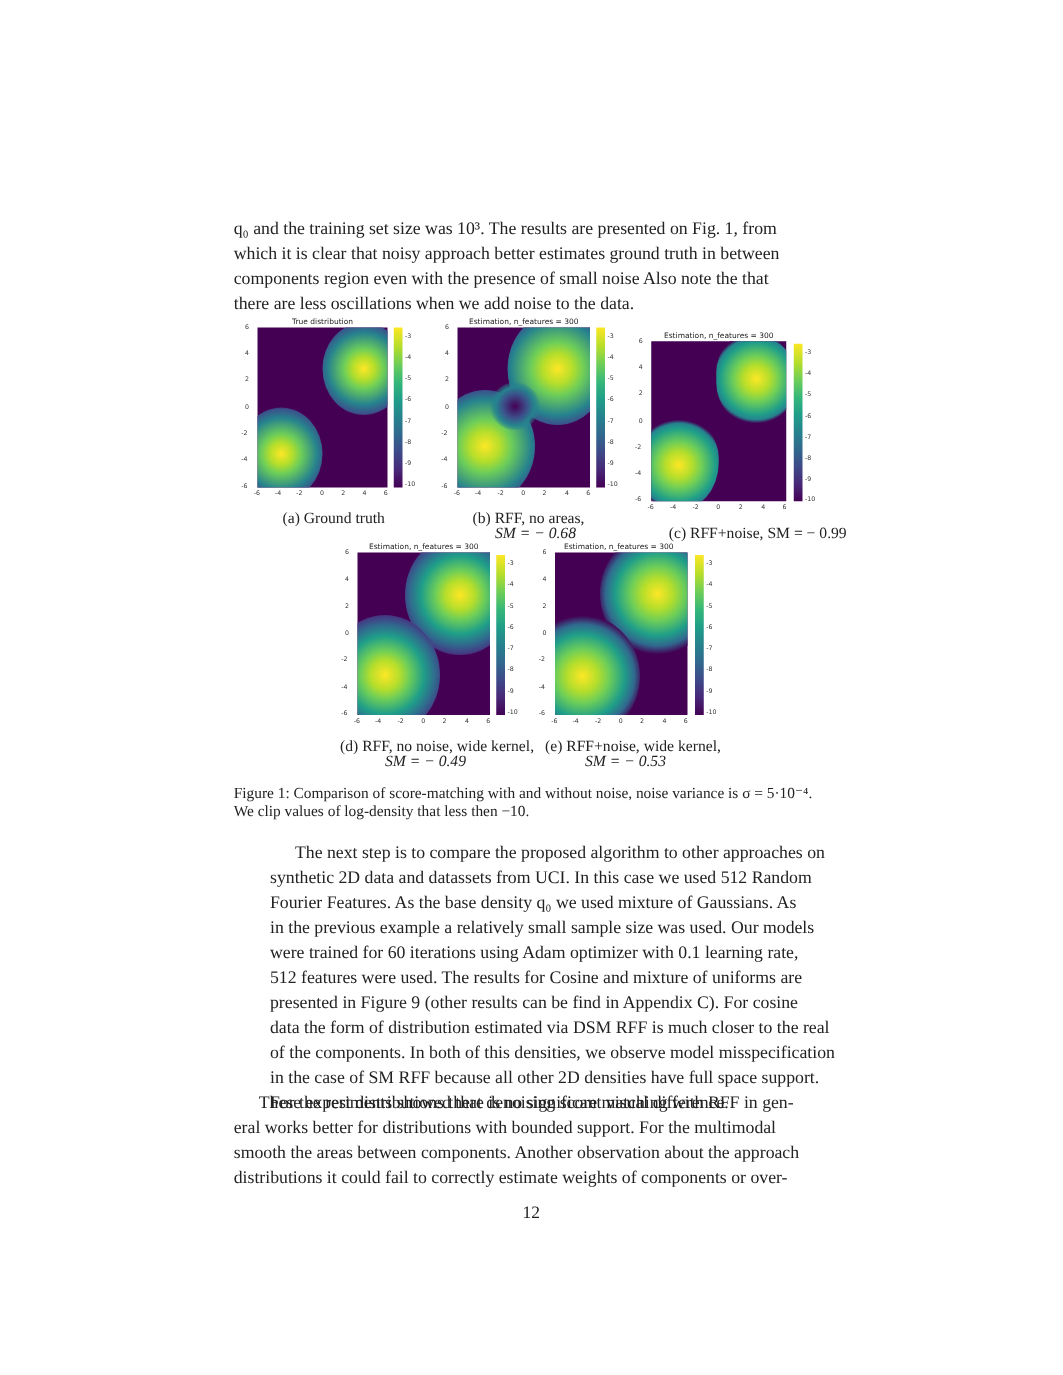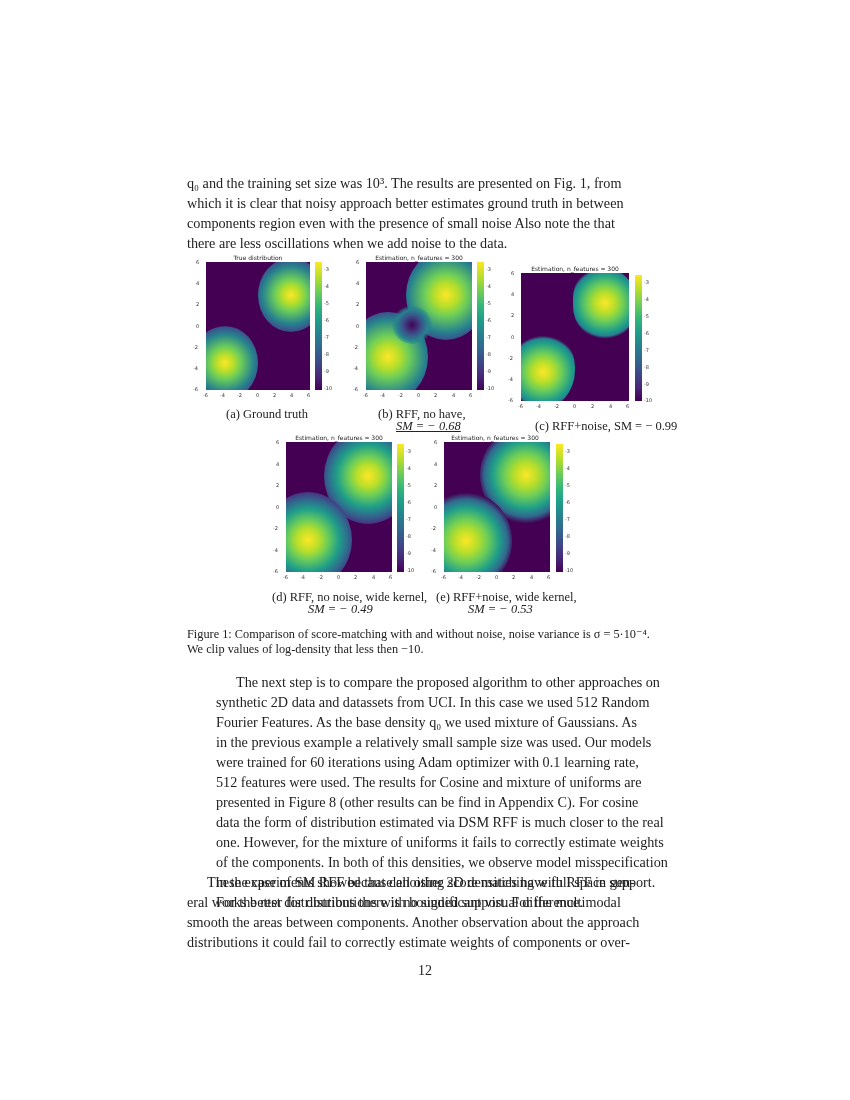--- a/index.html
+++ b/index.html
@@ -82,22 +82,22 @@
   <div class="xtick" style="left:117px;top:138px;">6</div>
   <div class="cbar" style="left:125px;top:8px;width:7px;height:128px;"></div>
   <div class="ctick" style="left:134px;top:12px;">-3</div>
   <div class="ctick" style="left:134px;top:29px;">-4</div>
   <div class="ctick" style="left:134px;top:46px;">-5</div>
   <div class="ctick" style="left:134px;top:63px;">-6</div>
   <div class="ctick" style="left:134px;top:80px;">-7</div>
   <div class="ctick" style="left:134px;top:97px;">-8</div>
   <div class="ctick" style="left:134px;top:114px;">-9</div>
   <div class="ctick" style="left:134px;top:131px;">-10</div>
-  <div class="caption" style="left:26px;top:154px;">(b) RFF, no have,</div>
-  <div class="caption" style="left:44px;top:166px;font-style:italic;text-decoration:underline;">SM  =  − 0.68</div>
+  <div class="caption" style="left:26px;top:154px;">(b) RFF, no areas,</div>
+  <div class="caption" style="left:44px;top:166px;font-style:italic;">SM  =  − 0.68</div>
 </div>
 
 <div class="fig" style="left:507px;top:265px;width:160px;height:170px;">
   <div class="plot-title" style="left:14px;width:108px;top:0;">Estimation, n_features = 300</div>
   <div class="plot-area" style="left:14px;top:8px;width:108px;height:128px;">
     <div class="blob" style="left:52px;top:-6px;width:64px;height:72px;border-radius:45% 55% 50% 48%;background:radial-gradient(circle,#fde725 0%,#b5de2b 22%,#6ece58 38%,#1f9e89 60%,#26828e 68%,#440154 74%);"></div>
     <div class="blob" style="left:-10px;top:62px;width:64px;height:74px;border-radius:50% 45% 55% 50%;background:radial-gradient(circle,#fde725 0%,#b5de2b 22%,#6ece58 38%,#1f9e89 60%,#26828e 68%,#440154 74%);"></div>
   </div>
   <div class="ytick" style="left:4px;top:5px;">6</div>
   <div class="ytick" style="left:4px;top:26px;">4</div>
@@ -196,23 +196,22 @@
   <div>We clip values of log-density that less then −10.</div>
 </div>
 
 <div class="para" style="top:672px;margin-left:29px;">
   <p class="indent">The next step is to compare the proposed algorithm to other approaches on</p>
   <p>synthetic 2D data and datassets from UCI. In this case we used 512 Random</p>
   <p>Fourier Features. As the base density q₀ we used mixture of Gaussians. As</p>
   <p>in the previous example a relatively small sample size was used. Our models</p>
   <p>were trained for 60 iterations using Adam optimizer with 0.1 learning rate,</p>
   <p>512 features were used. The results for Cosine and mixture of uniforms are</p>
-  <p>presented in Figure 8 (other results can be find in Appendix  C). For cosine</p>
+  <p>presented in Figure 9 (other results can be find in Appendix  C). For cosine</p>
   <p>data the form of distribution estimated via DSM RFF is much closer to the real</p>
-  <p>one. However, for the mixture of uniforms it fails to correctly estimate weights</p>
   <p>of the components. In both of this densities, we observe model misspecification</p>
   <p>in the case of SM RFF because all other 2D densities have full space support.</p>
   <p style="text-align:left">For the rest distributions there is no significant visual difference.</p>
 </div>
 
 <div class="para" style="top:872px;">
   <p class="indent">These experiments showed that denoising score matching with RFF in gen-</p>
   <p>eral works better for distributions with bounded support. For the multimodal</p>
   <p>smooth the areas between components. Another observation about the approach</p>
   <p>distributions it could fail to correctly estimate weights of components or over-</p>

